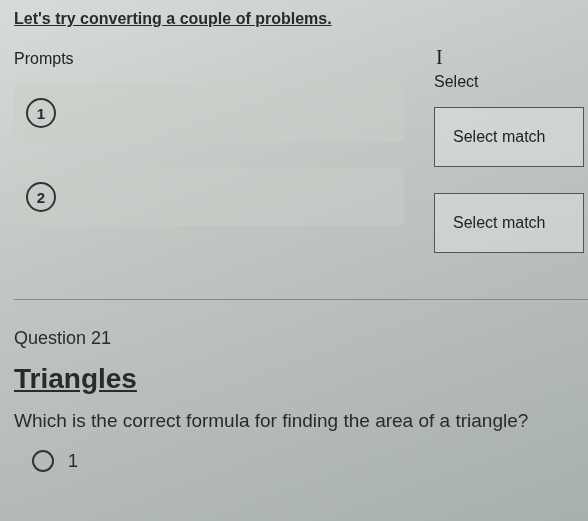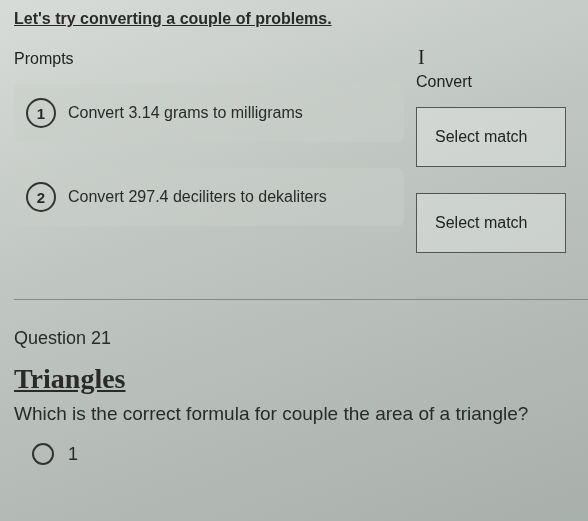--- a/index.html
+++ b/index.html
@@ -13,21 +13,21 @@
     padding: 10px 0 0 14px;
   }
   .intro {
     font-weight: 700;
     font-size: 16px;
     margin-bottom: 22px;
     text-decoration: underline;
   }
   .cols {
     display: flex;
-    gap: 12px;
+    gap: 30px;
   }
   .prompts {
     flex: 0 0 390px;
   }
   .answers {
     flex: 1;
   }
   .col-head {
     font-weight: 400;
     font-size: 16px;
@@ -82,22 +82,21 @@
   }
   .q-label {
     font-size: 18px;
     font-weight: 500;
     margin-bottom: 14px;
   }
   .heading {
     font-size: 28px;
     font-weight: 800;
     text-decoration: underline;
-    margin-bottom: 8px;
-    font-family: Liberation Serif, serif;
+    margin-bottom: 15px;
   }
   .body-text {
     font-size: 19px;
     margin-bottom: 18px;
   }
   .option-row {
     display: flex;
     align-items: center;
     gap: 14px;
     padding-left: 18px;
@@ -123,49 +122,47 @@
 <body>
 
 <div class="intro">Let's try converting a couple of problems.</div>
 
 <div class="cols">
   <div class="prompts">
     <div class="col-head">Prompts</div>
 
     <div class="prompt-row">
       <div class="badge">1</div>
-      <div class="prompt-text">Convert 3.14 grams to milligrams</div>
     </div>
 
     <div class="prompt-row">
       <div class="badge">2</div>
-      <div class="prompt-text">Convert 297.4 deciliters to dekaliters</div>
     </div>
   </div>
 
   <div class="answers">
     <div class="col-head">
       <span class="cursor">I</span><br>
-      <span>Convert</span>
+      <span>Select</span>
     </div>
 
     <div class="answer-row">
       <div class="select-box">Select match</div>
     </div>
 
     <div class="answer-row">
       <div class="select-box">Select match</div>
     </div>
   </div>
 </div>
 
 <hr class="divider">
 
 <div class="q-label">Question 21</div>
 
 <div class="heading">Triangles</div>
 
-<div class="body-text">Which is the correct formula for couple the area of a triangle?</div>
+<div class="body-text">Which is the correct formula for finding the area of a triangle?</div>
 
 <div class="option-row">
   <div class="radio"></div>
   <div class="frac">1</div>
 </div>
 
 </body></html>

